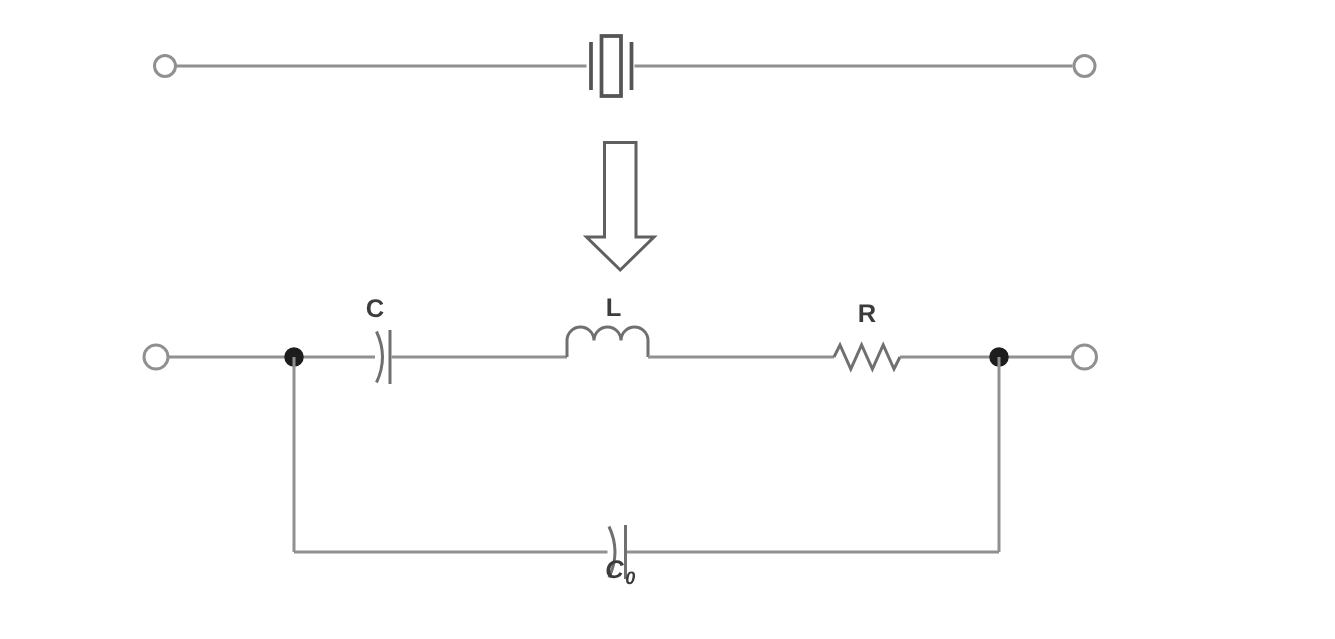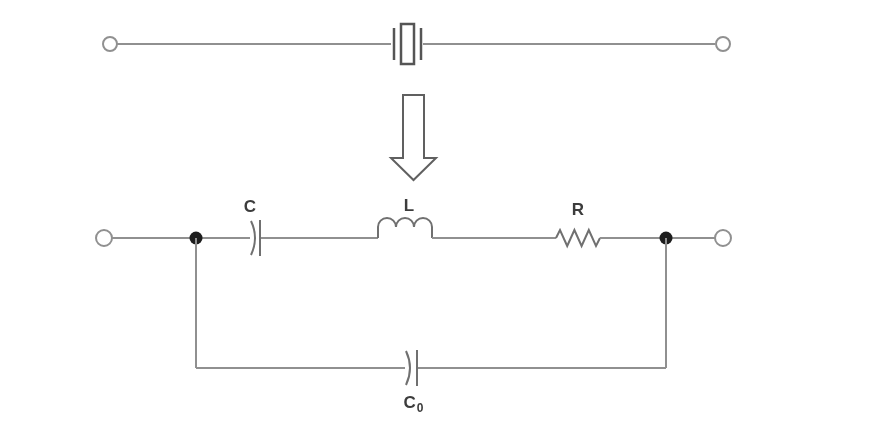--- a/index.html
+++ b/index.html
@@ -96,14 +96,14 @@
         <line class="component" x1="417" y1="350" x2="417" y2="386"></line>
       </g>
 
       <line class="wire" x1="418" y1="368" x2="666" y2="368"></line>
     </g>
   </svg>
 
   <span class="lbl" style="left:250px; top:206px;">C</span>
   <span class="lbl" style="left:409px; top:205px;">L</span>
   <span class="lbl" style="left:578px; top:209px;">R</span>
-  <span class="lbl" style="left:413px; top:402px;"><span>C</span><span class="sub">0</span></span>
+  <span class="lbl" style="left:413px; top:380px;font-style:italic;"><span>C</span><span class="sub">0</span></span>
 </div>
 
 </body></html>

